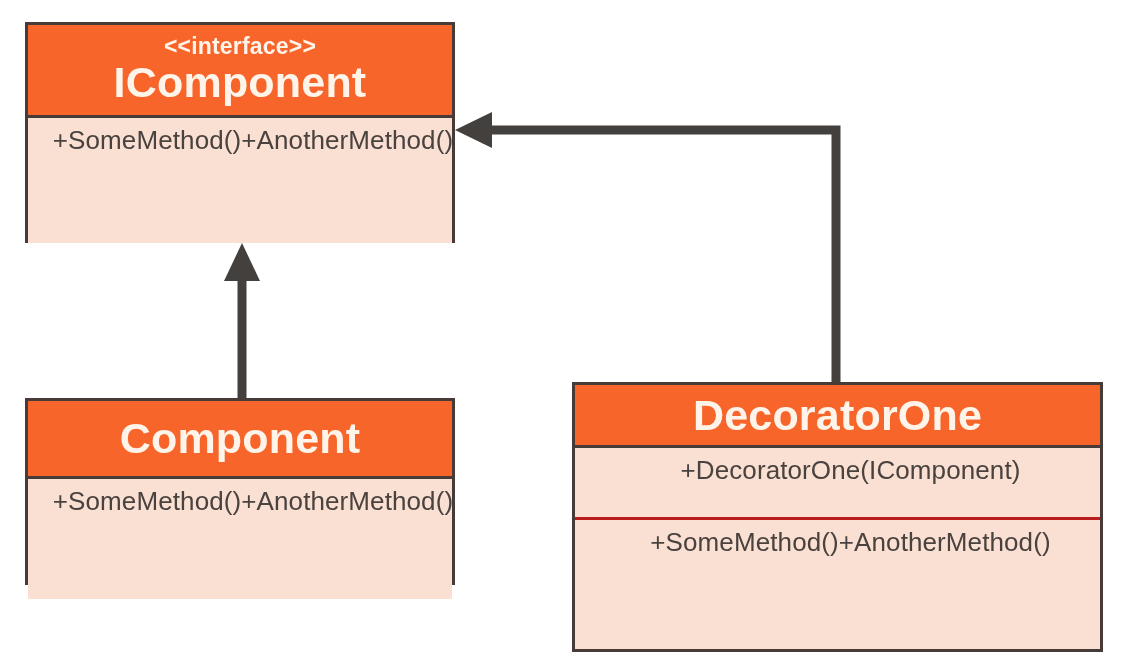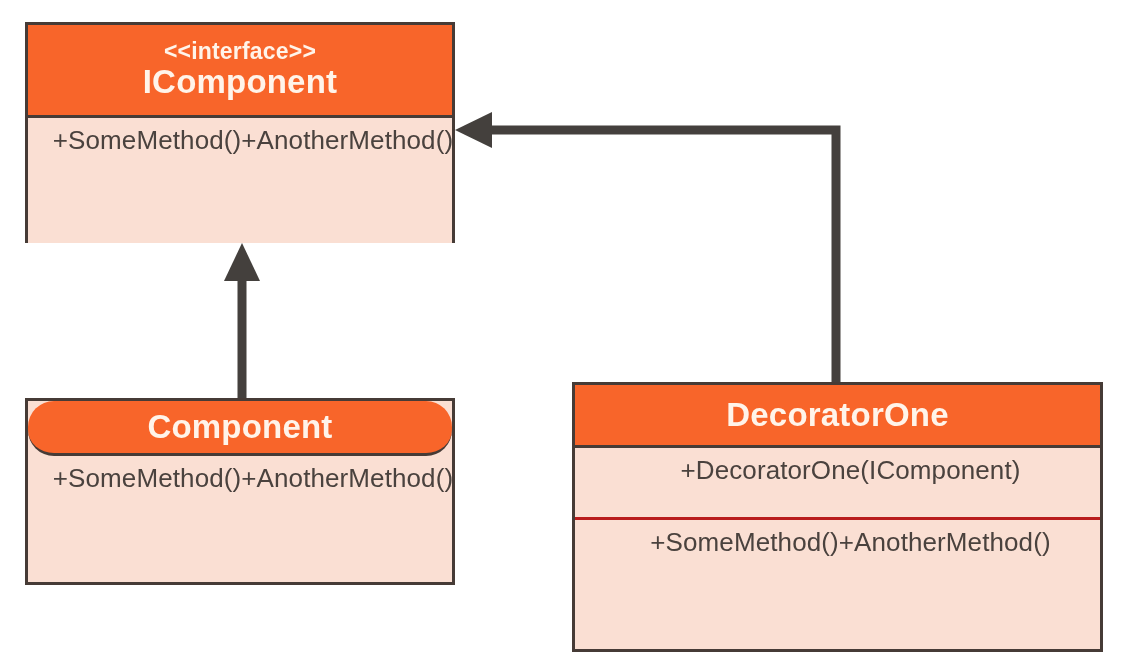--- a/index.html
+++ b/index.html
@@ -41,21 +41,21 @@
     overflow: hidden;
   }
   .uml-stereotype {
     font-size: 23px;
     font-weight: bold;
     line-height: 1.08;
     letter-spacing: .2px;
     color: #fff4ea;
   }
   .uml-classname {
-    font-size: 33px;
+    font-size: 43px;
     font-weight: bold;
     line-height: 1.12;
     letter-spacing: .2px;
     color: #fff4ea;
   }
   .uml-compartment {
     box-sizing: border-box;
     display: flex;
     flex-direction: row;
     justify-content: center;
@@ -108,21 +108,21 @@
       <div class="uml-stereotype">&lt;&lt;interface&gt;&gt;</div>
       <div class="uml-classname">IComponent</div>
     </div>
     <div class="uml-compartment" style="height:125px;">
       <div class="uml-member">+SomeMethod()</div>
       <div class="uml-member">+AnotherMethod()</div>
     </div>
   </div>
 
   <div class="uml-class" id="box-component" style="left:25px; top:398px; width:430px; height:187px;">
-    <div class="uml-header" style="height:55px;border-radius:26px;">
+    <div class="uml-header" style="height:78px;">
       <div class="uml-classname">Component</div>
     </div>
     <div class="uml-compartment" style="height:120px;">
       <div class="uml-member">+SomeMethod()</div>
       <div class="uml-member">+AnotherMethod()</div>
     </div>
   </div>
 
   <div class="uml-class" id="box-decoratorone" style="left:572px; top:382px; width:531px; height:270px;">
     <div class="uml-header" style="height:63px;">

